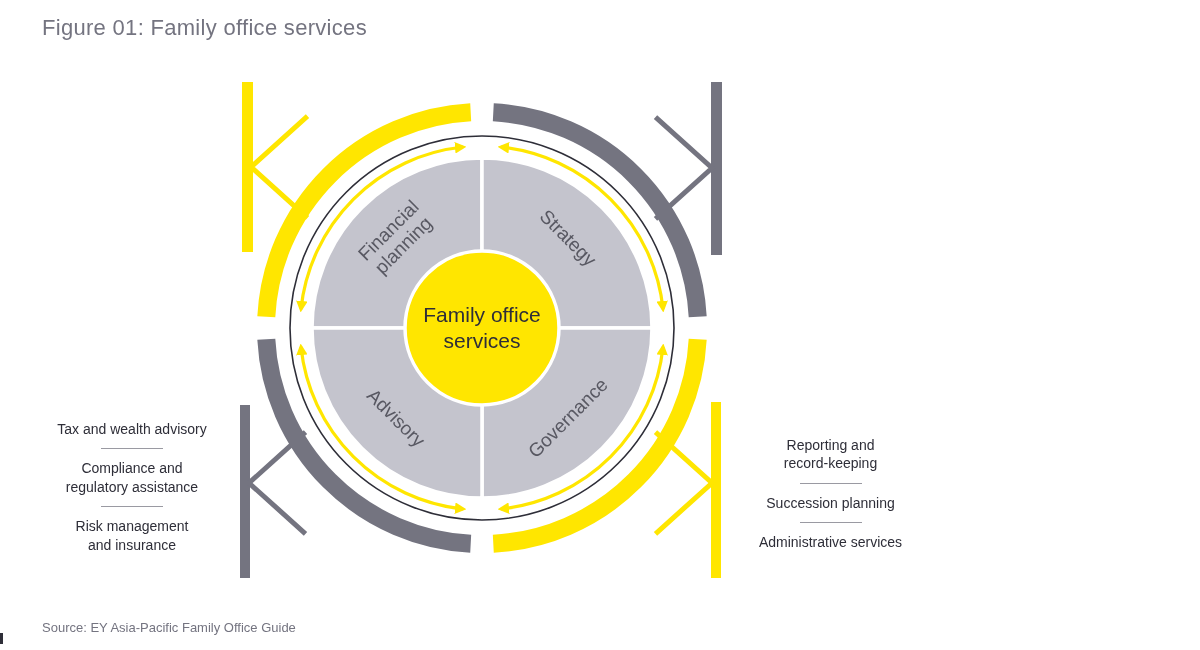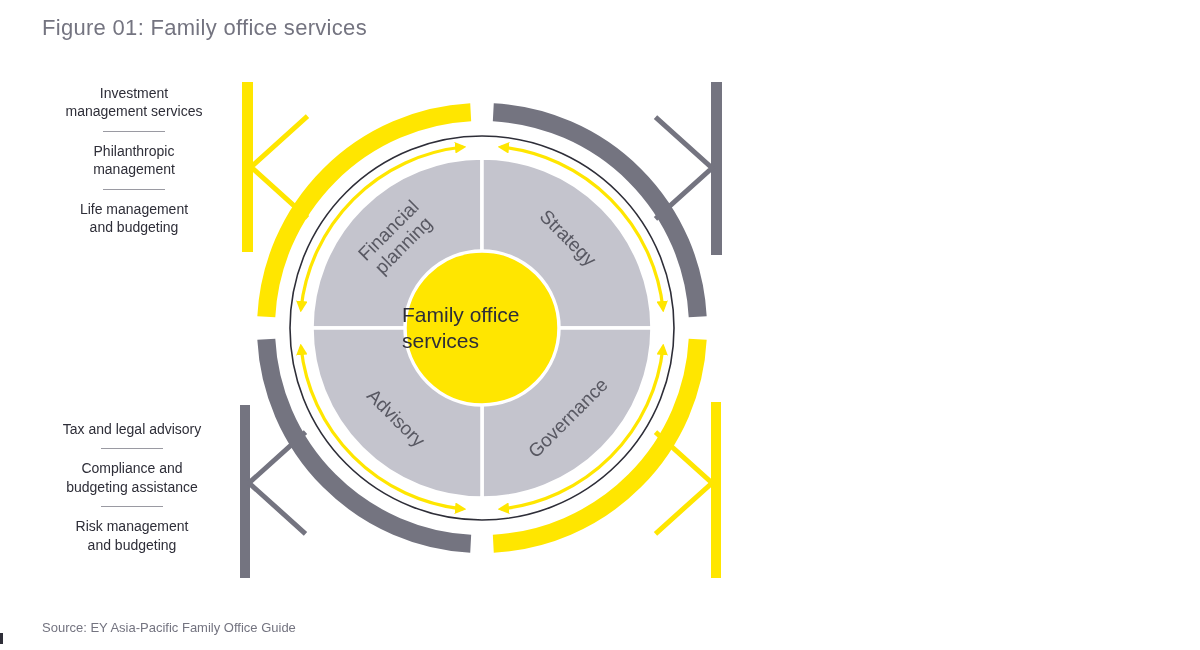--- a/index.html
+++ b/index.html
@@ -8,21 +8,21 @@
   }
   *{margin:0;padding:0;box-sizing:border-box;}
   html,body{background:#fff;}
   .page{position:relative;width:1180px;height:650px;background:#fff;overflow:hidden;
          font-family:"Liberation Sans", sans-serif;padding-left:6px;}
   .title{position:absolute;left:42px;top:15px;font-size:22px;font-weight:400;
          color:var(--text-gray);letter-spacing:0.3px;}
   .source{position:absolute;left:42px;top:620px;font-size:13px;color:var(--text-gray);}
   .diagram-svg{position:absolute;left:0;top:0;}
   .center-label{position:absolute;left:482px;top:328px;transform:translate(-50%,-50%);
-        width:160px;text-align:left;font-size:21px;line-height:1.25;color:var(--dark);
+        width:160px;text-align:center;font-size:21px;line-height:1.25;color:var(--dark);
         white-space:pre-line;}
   .quad-label{position:absolute;text-align:center;font-size:19px;line-height:1.12;
         color:var(--quadrant-text);white-space:pre-line;}
   .quad-tl{left:396px;top:238px;transform:translate(-50%,-50%) rotate(-45deg);}
   .quad-tr{left:568px;top:238px;transform:translate(-50%,-50%) rotate(45deg);}
   .quad-bl{left:396px;top:418px;transform:translate(-50%,-50%) rotate(45deg);}
   .quad-br{left:568px;top:418px;transform:translate(-50%,-50%) rotate(-45deg);}
   .label-group{position:absolute;text-align:center;font-size:14px;line-height:1.32;
         color:var(--dark);}
   .label-group .label{white-space:pre-line;}
@@ -90,38 +90,36 @@
 
   <div class="center-label">Family office
 services</div>
 
   <div class="quad-label quad-tl">Financial
 planning</div>
   <div class="quad-label quad-tr">Strategy</div>
   <div class="quad-label quad-bl">Advisory</div>
   <div class="quad-label quad-br">Governance</div>
 
-  <div class="label-group group-tl">
-    <div class="label">Investment
-management services</div>
-    <div class="divider"></div>
-    <div class="label">Philanthropic
-management</div>
-    <div class="divider"></div>
-    <div class="label">Life management
-and budgeting</div>
-  </div>
 
 
   <div class="label-group group-bl">
-    <div class="label">Tax and legal advisory</div>
+    <div class="label">Tax and wealth advisory</div>
     <div class="divider"></div>
     <div class="label">Compliance and
-budgeting assistance</div>
+regulatory assistance</div>
     <div class="divider"></div>
     <div class="label">Risk management
-and budgeting</div>
+and insurance</div>
   </div>
 
+  <div class="label-group group-br">
+    <div class="label">Reporting and
+record-keeping</div>
+    <div class="divider"></div>
+    <div class="label">Succession planning</div>
+    <div class="divider"></div>
+    <div class="label">Administrative services</div>
+  </div>
 
   <div class="source">Source: EY Asia-Pacific Family Office Guide</div>
   <div class="edge-mark"></div>
 </div>
 
 </body></html>

